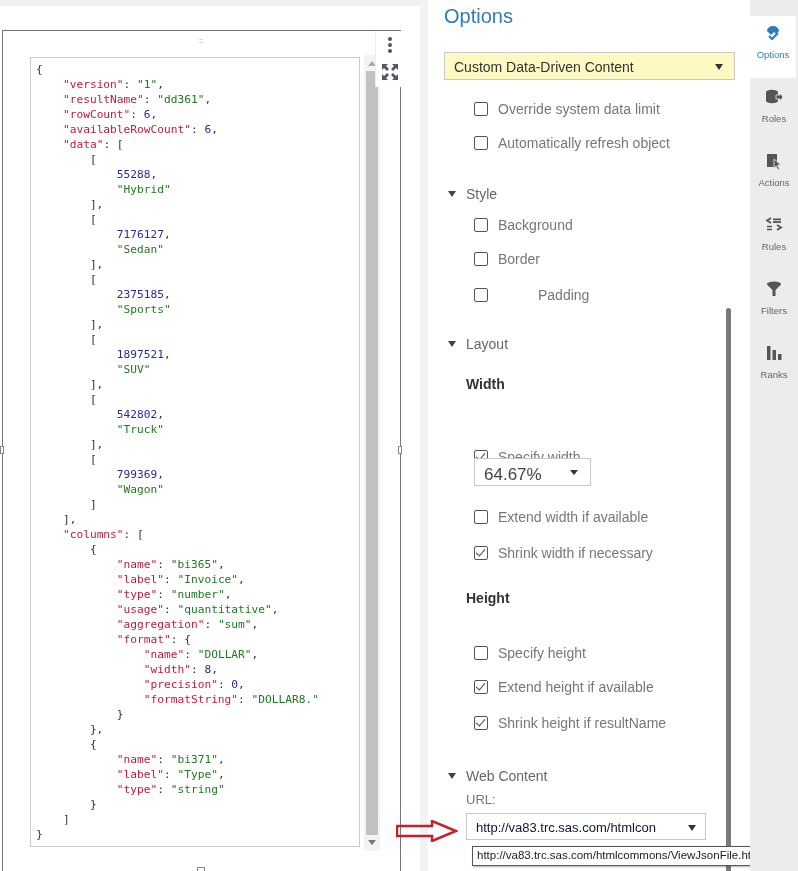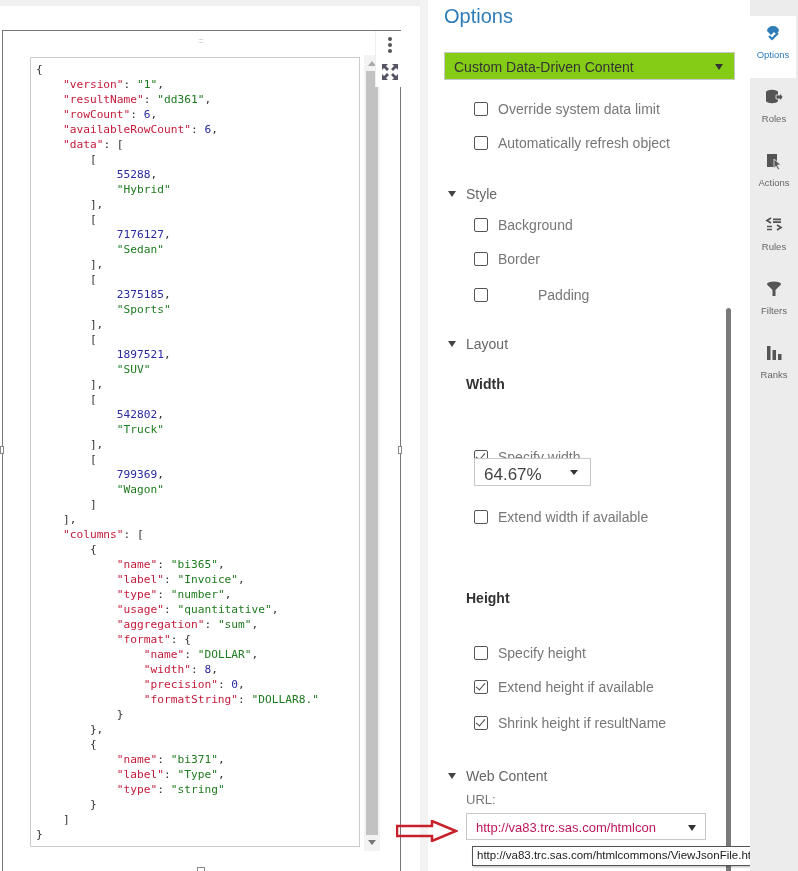--- a/index.html
+++ b/index.html
@@ -33,21 +33,21 @@
 
   
   .annot-arrow { position: absolute; left: 396px; top: 820px; width: 62px; height: 22px; }
 
   
   .gutter { position: absolute; left: 420px; top: 0; width: 8px; height: 871px; background: #f3f3f3; }
 
   
   .panel { position: absolute; left: 428px; top: 0; width: 322px; height: 871px; background: #fff; }
   .panel-title { position: absolute; left: 16px; top: 5px; font-size: 20px; color: #2e7db8; font-family: "Liberation Sans", sans-serif; font-weight: normal; }
-  .type-select { position: absolute; left: 16px; top: 52px; width: 291px; height: 28px; border: 1px solid #c8c8c8; background: #84cc16; cursor: pointer; padding-left: 44px; }
+  .type-select { position: absolute; left: 16px; top: 52px; width: 291px; height: 28px; border: 1px solid #c8c8c8; background: #fef9c3; cursor: pointer; padding-left: 44px; }
   .type-select .val { position: absolute; left: 9px; top: 6px; font-size: 14px; color: #333; }
   .caret { position: absolute; width: 0; height: 0; border-left: 4px solid transparent; border-right: 4px solid transparent; border-top: 6px solid #333; }
   .type-select .caret { right: 11px; top: 11px; }
 
   .cb-row { position: absolute; left: 46px; height: 20px; display: flex; align-items: center; cursor: pointer; }
   .cb { width: 14px; height: 14px; border: 1px solid #555; border-radius: 2px; background: #fff; position: relative; flex: none; }
   .cb.checked::after { content: ""; position: absolute; left: 3px; top: 0px; width: 4px; height: 8px; border-right: 1.5px solid #444; border-bottom: 1.5px solid #444; transform: rotate(40deg); }
   .cb-label { margin-left: 10px; font-size: 14px; color: #777; white-space: nowrap; text-align: right; }
 
   .section { position: absolute; left: 20px; height: 20px; display: flex; align-items: center; cursor: pointer; }
@@ -55,21 +55,21 @@
   .section-label { font-size: 14px; color: #666; }
 
   .sub-heading { position: absolute; left: 38px; font-size: 14px; color: #333; font-weight: bold; }
 
   .pct-select { position: absolute; left: 46px; top: 458px; width: 117px; height: 28px; border: 1px solid #c8c8c8; background: #fff; cursor: pointer; }
   .pct-select .val { position: absolute; left: 9px; top: 6px; font-size: 17px; color: #444; }
   .pct-select .caret { right: 12px; top: 11px; border-top-width: 5px; }
 
   .url-label { position: absolute; left: 38px; top: 792px; font-size: 13px; color: #777; }
   .url-select { position: absolute; left: 38px; top: 813px; width: 240px; height: 27px; border: 1px solid #c8c8c8; background: #fff; cursor: pointer; overflow: hidden; }
-  .url-select .val { position: absolute; left: 9px; top: 6px; font-size: 13px; color: #be185d; white-space: nowrap; width: 205px; overflow: hidden; }
+  .url-select .val { position: absolute; left: 9px; top: 6px; font-size: 13px; color: #0f172a; white-space: nowrap; width: 205px; overflow: hidden; }
   .url-select .caret { right: 9px; top: 11px; }
 
   .panel-scroll { position: absolute; left: 298px; top: 308px; width: 5px; height: 563px; background: #7a7a7a; border-radius: 3px 3px 0 0; }
 
   .tooltip { position: absolute; left: 472px; top: 846px; height: 20px; padding: 2px 4px; background: #fff; border: 1px solid #555; box-shadow: 1px 1px 2px rgba(0,0,0,.3); font-size: 11.5px; color: #222; white-space: nowrap; }
 
   
   .rail { position: absolute; left: 750px; top: 0; width: 48px; height: 871px; background: #ececec; }
   .rail-tab { position: absolute; left: 2px; width: 44px; height: 62px; cursor: pointer; text-align: center; }
   .rail-tab.active { background: #fff; left: 0; width: 46px; }
@@ -218,20 +218,24 @@
       <span class="cb-label">Specify width</span>
     </div>
     <div class="pct-select">
       <span class="val">64.67%</span>
       <span class="caret"></span>
     </div>
     <div class="cb-row" style="top:507px;">
       <span class="cb"></span>
       <span class="cb-label">Extend width if available</span>
     </div>
+    <div class="cb-row" style="top:543px;">
+      <span class="cb checked"></span>
+      <span class="cb-label">Shrink width if necessary</span>
+    </div>
 
     <div class="sub-heading" style="top:590px;">Height</div>
     <div class="cb-row" style="top:643px;">
       <span class="cb"></span>
       <span class="cb-label">Specify height</span>
     </div>
     <div class="cb-row" style="top:677px;">
       <span class="cb checked"></span>
       <span class="cb-label">Extend height if available</span>
     </div>

